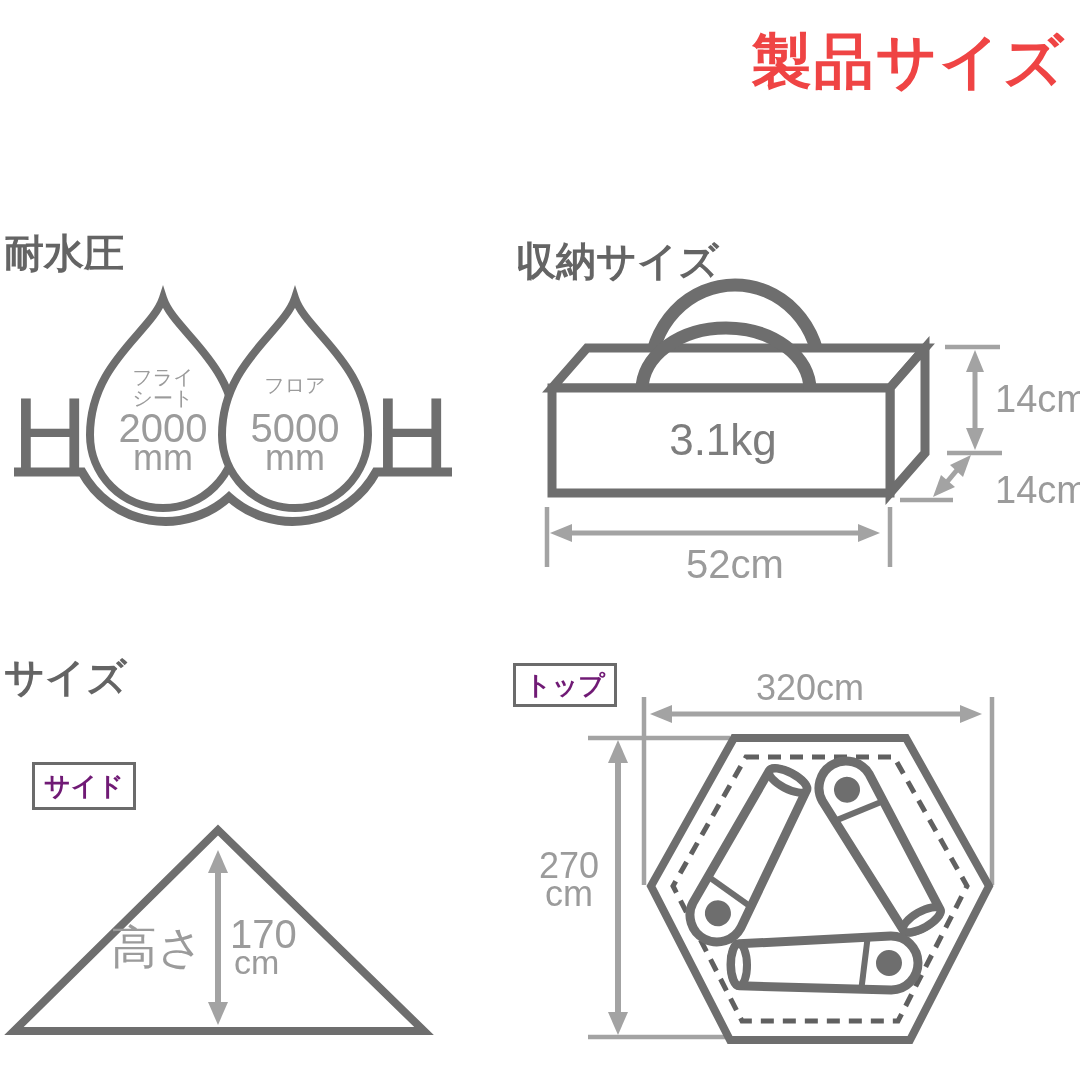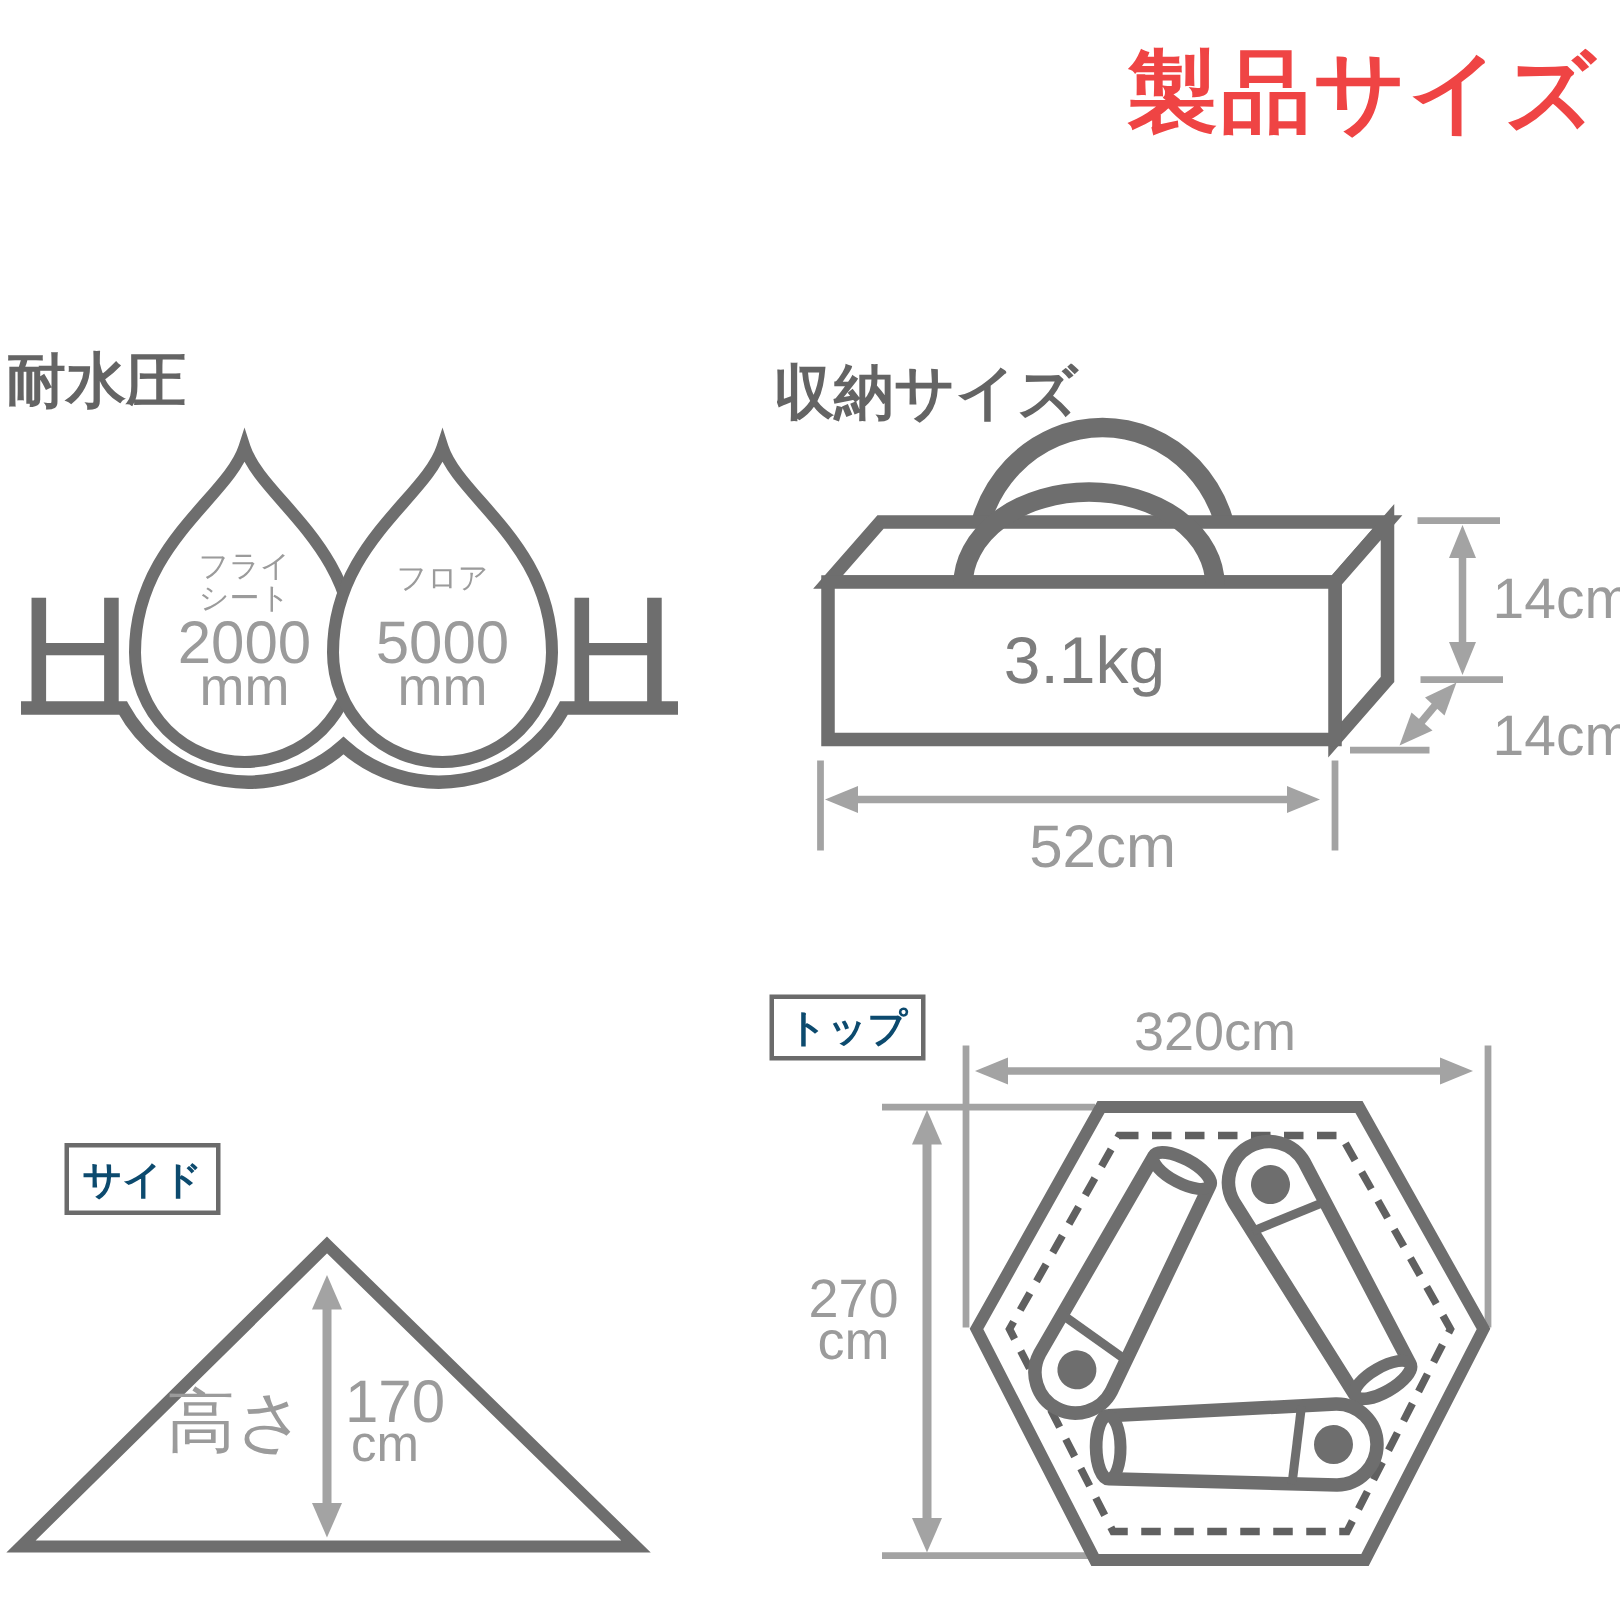--- a/index.html
+++ b/index.html
@@ -11,45 +11,46 @@
     position:absolute;top:22px;right:14px;font-size:60px;font-weight:bold;
     color:#ef4444;letter-spacing:2px;white-space:nowrap;
   }
   .heading{
     position:absolute;font-size:40px;font-weight:bold;color:#646464;white-space:nowrap;
   }
   .h-water{left:4px;top:226px;}
   .h-storage{left:516px;top:234px;}
   .h-size{left:4px;top:650px;}
   .tagbox{
-    position:absolute;border:3px solid #6b6b6b;color:#0c4a6e;
+    position:absolute;border:3px solid #6b6b6b;color:#701a75;
     display:flex;align-items:center;justify-content:center;
     font-size:26px;font-weight:bold;background:#fff;box-sizing:border-box;
   }
-  .tag-side{left:43px;top:762px;width:104px;height:48px;}
+  .tag-side{left:32px;top:762px;width:104px;height:48px;}
   .tag-top{left:513px;top:663px;width:104px;height:44px;}
   svg{position:absolute;left:0;top:0;}
   svg text{font-family:"Liberation Sans","DejaVu Sans",sans-serif;}
   .stroke-main{stroke:#6e6e6e;fill:none;}
   .face{stroke:#6e6e6e;fill:#ffffff;}
   .dimline{stroke:#a3a3a3;fill:none;}
   .dimhead{fill:#a3a3a3;stroke:none;}
   .t-dim{fill:#9b9b9b;}
   .t-drop{fill:#9b9b9b;}
   .t-h{fill:#6e6e6e;}
   .t-weight{fill:#7d7d7d;}
 </style>
 </head>
 <body>
 
 <div class="page">
 
   <div class="title">製品サイズ</div>
   <div class="heading h-water">耐水圧</div>
   <div class="heading h-storage">収納サイズ</div>
+  <div class="heading h-size">サイズ</div>
 
   <div class="tagbox tag-side">
     <span>サイド</span>
   </div>
   <div class="tagbox tag-top">
     <span>トップ</span>
   </div>
 
   <svg width="1080" height="1080" viewBox="0 0 1080 1080">
     <defs>

